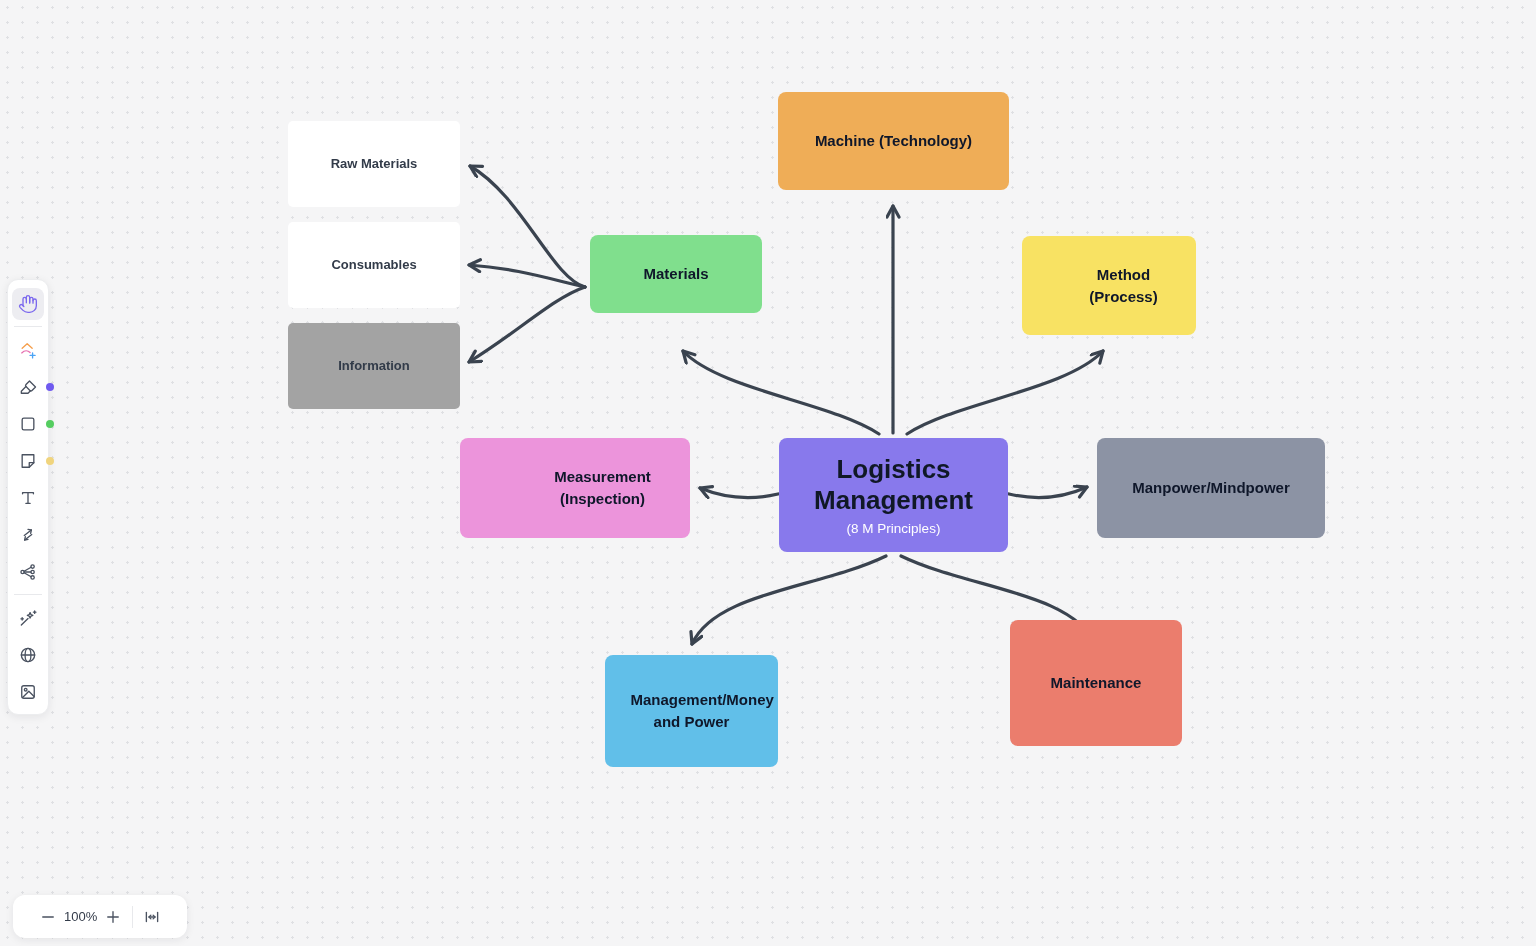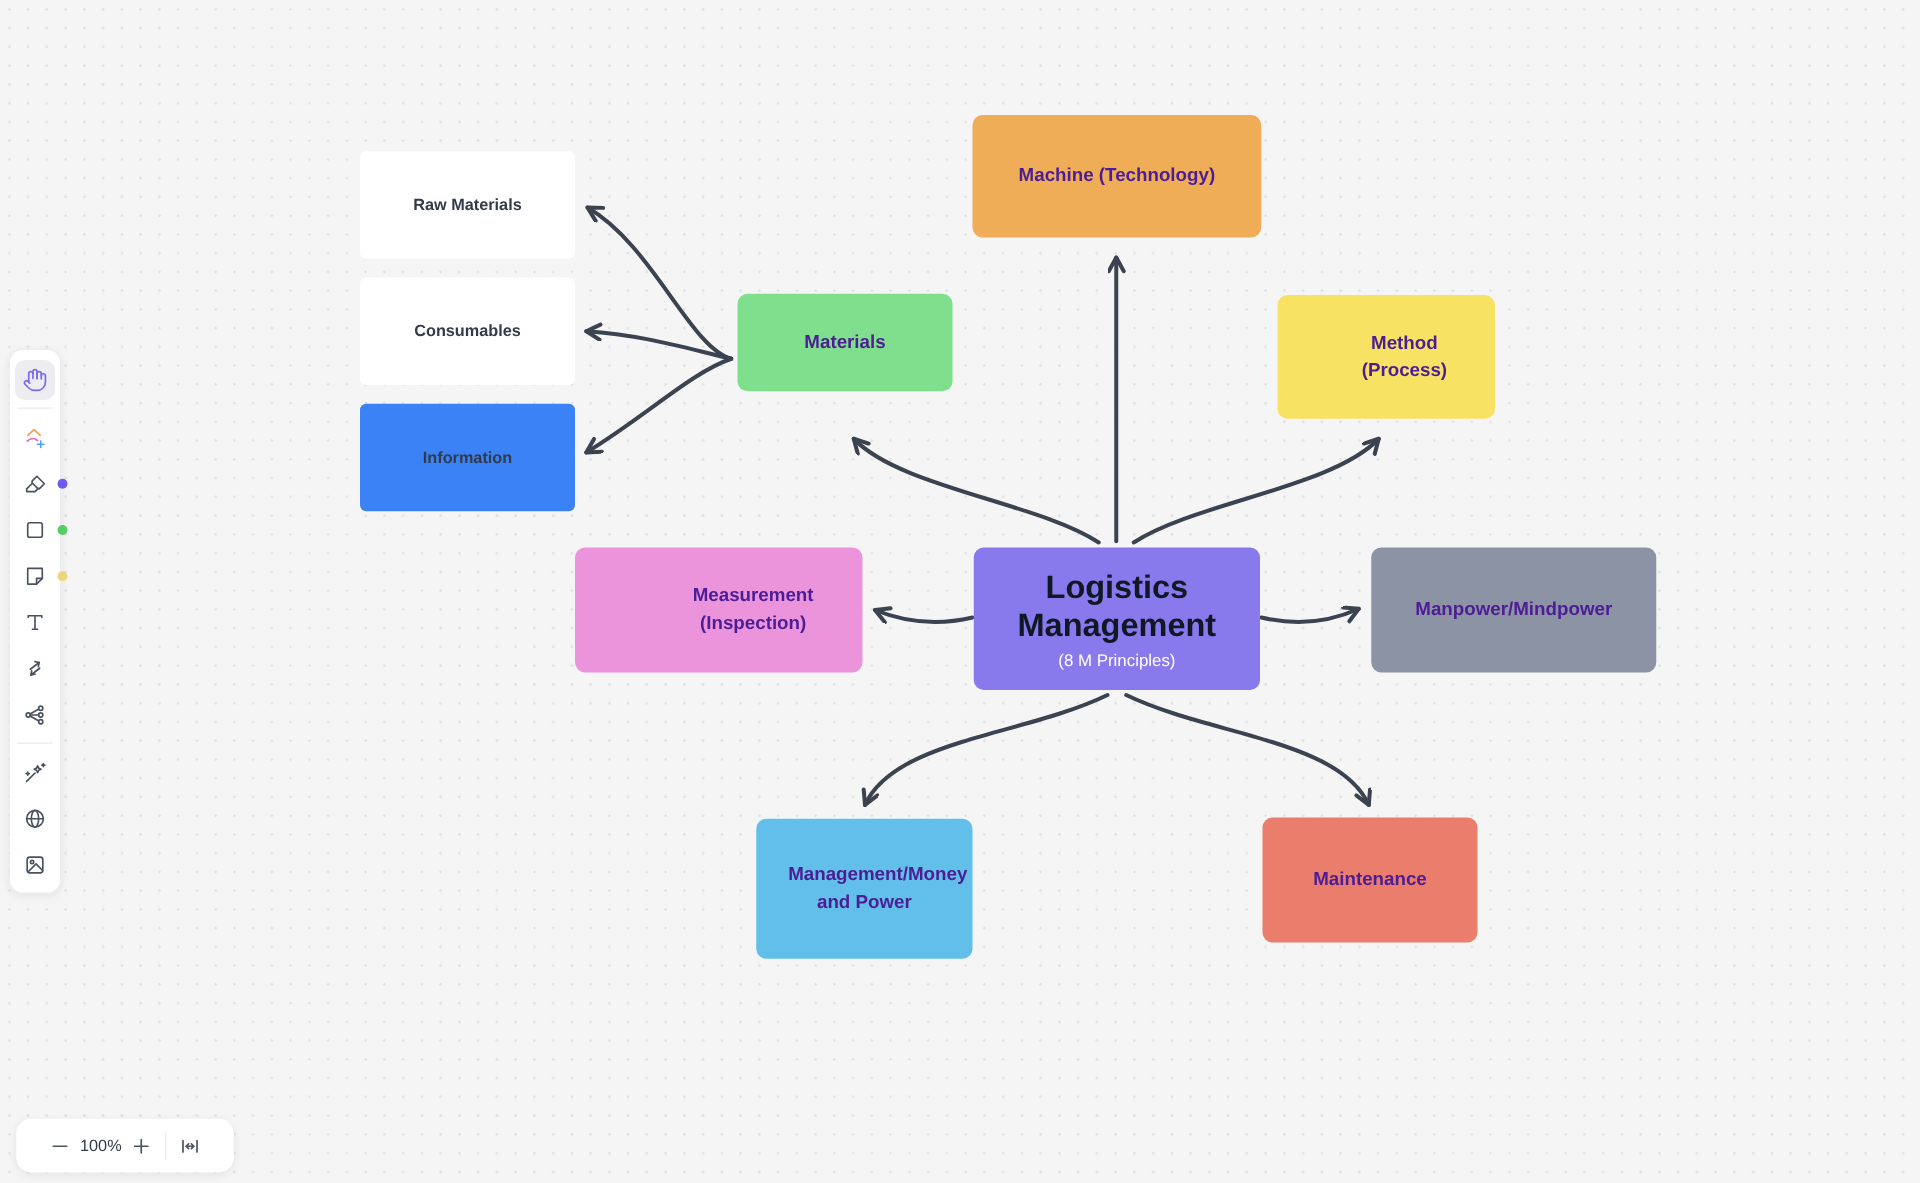--- a/index.html
+++ b/index.html
@@ -47,34 +47,34 @@
   .zoom-btn svg { stroke:#4A5260; fill:none; stroke-width:1.8; stroke-linecap:round; stroke-linejoin:round; }
   .zoom-level { width:46px; text-align:center; font-size:13px; color:#333B49; }
   .zoom-divider { width:1px; height:22px; background:#E8E9EC; margin:0 6px; }
 
   
   .node {
     position:absolute; border-radius:8px;
     display:flex; align-items:center; justify-content:center; text-align:center;
     cursor:pointer;
   }
-  .node .label { font-weight:700; font-size:15px; line-height:1.45; color:#4c1d95; }
+  .node .label { font-weight:700; font-size:15px; line-height:1.45; color:#0f172a; }
   .node.white { border-radius:5px; }
   .node.white .label { font-weight:600; font-size:13px; color:#323B49; }
 
   .n-raw   { left:288px; top:121px; width:172px; height:86px; }
   .n-cons  { left:288px; top:222px; width:172px; height:86px; }
   .n-info  { left:288px; top:323px; width:172px; height:86px; }
   .n-mat   { left:590px; top:235px; width:172px; height:78px; }
   .n-mach  { left:778px; top:92px;  width:231px; height:98px; }
   .n-meth  { left:1022px;top:236px; width:174px; height:99px;padding-left:29px; }
   .n-meas  { left:460px; top:438px; width:230px; height:100px; }
   .n-manp  { left:1097px;top:438px; width:228px; height:100px; }
   .n-mgmt  { left:605px; top:655px; width:173px; height:112px; }
-  .n-maint { left:1010px;top:654px; width:172px; height:100px; }
+  .n-maint { left:1010px;top:620px; width:172px; height:126px; }
   .n-meth .label { max-width:100px; }
   .n-meas .label { max-width:175px; }
   .n-mgmt .label { max-width:122px; }
 
   .center-node {
     position:absolute; left:779px; top:438px; width:229px; height:114px;
     border-radius:8px; display:flex; flex-direction:column;
     align-items:center; justify-content:center; text-align:center; cursor:pointer;
   }
   .center-node .title { font-size:26px; font-weight:700; line-height:1.2;
@@ -109,21 +109,21 @@
 </svg>
 
 <div class="nodes-layer">
 
   <div class="node white n-raw" style="background: rgb(255, 255, 255);">
     <span class="label">Raw Materials</span>
   </div>
   <div class="node white n-cons" style="background: rgb(255, 255, 255);">
     <span class="label">Consumables</span>
   </div>
-  <div class="node white n-info" style="background: #3b82f6;">
+  <div class="node white n-info" style="background: #a3a3a3;">
     <span class="label">Information</span>
   </div>
 
   <div class="node n-mat" style="background: rgb(128, 223, 141);">
     <span class="label">Materials</span>
   </div>
   <div class="node n-mach" style="background: rgb(239, 173, 87);">
     <span class="label">Machine (Technology)</span>
   </div>
   <div class="node n-meth" style="background: rgb(248, 226, 99);">

